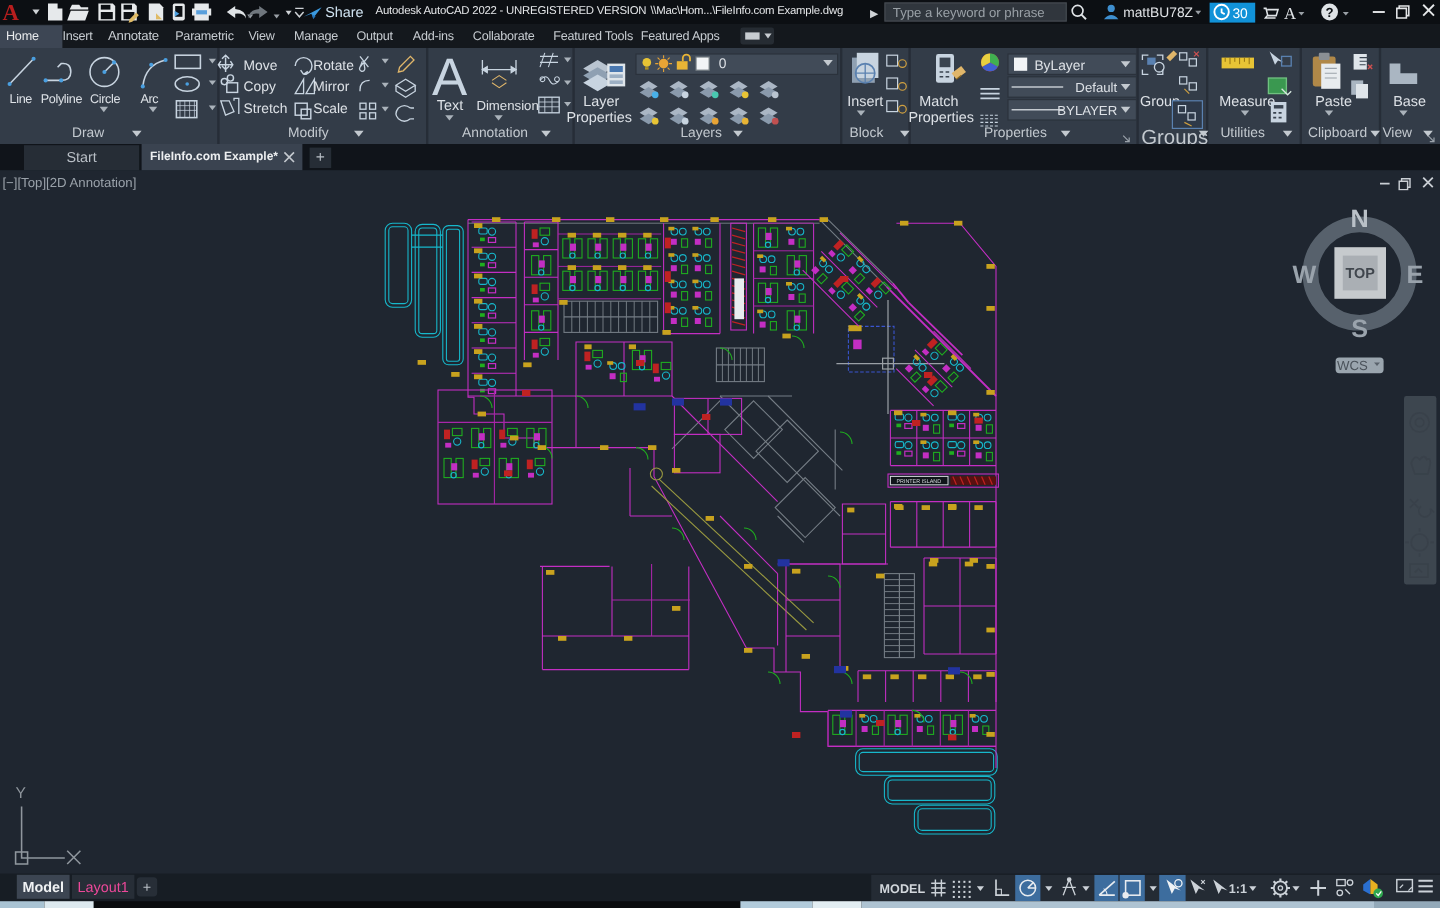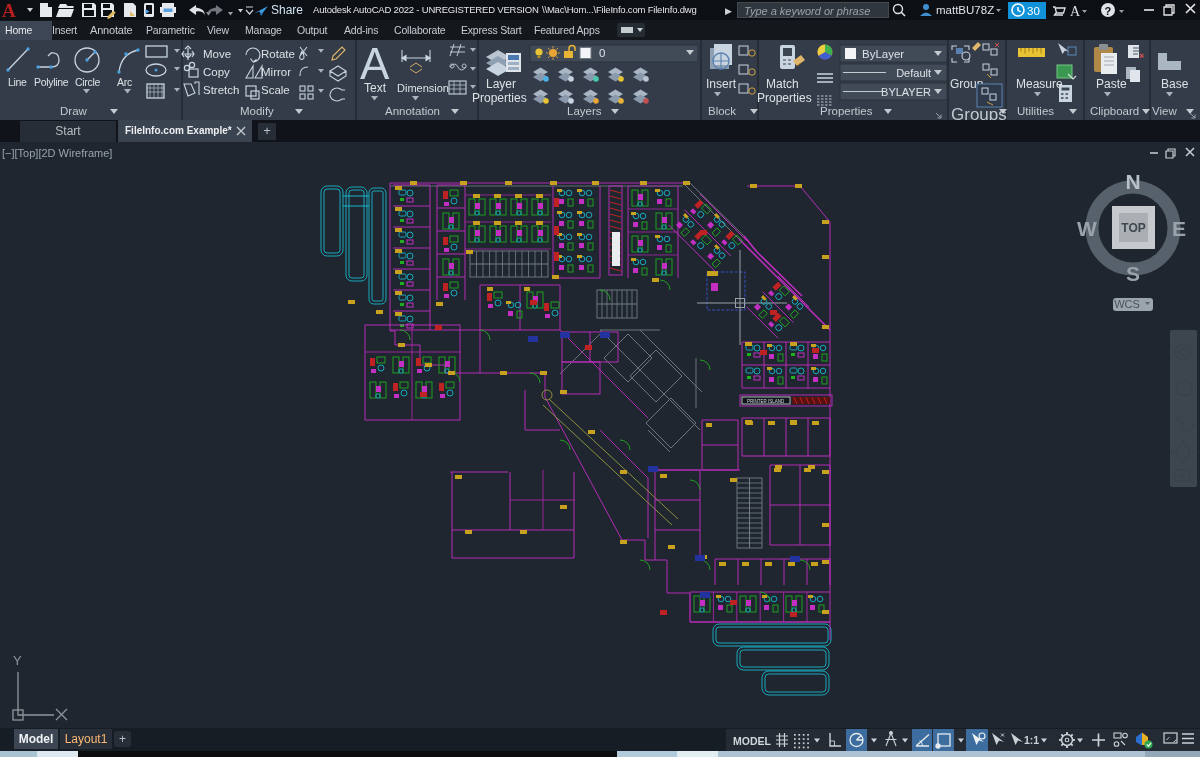--- a/index.html
+++ b/index.html
@@ -49,24 +49,24 @@
  <path d="M216 5 l7 5 -7 5 0 -3.5 q-7 -1 -9 4 q0 -7 9 -8 z" fill="#6f767d"></path>
  <path d="M228 12 l5 0 -2.5 3.5 z" fill="#9aa0a6"></path>
  <path d="M238 9 l5 0 -2.5 3.5 z" fill="#cfd3d7"></path>
  <path d="M246 7 h7 m-7 3 l3.5 4 3.5 -4" stroke="#cfd3d7" stroke-width="1.2" fill="none"></path>
 
  <path d="M253 14 l15 -8 -7 9 -1.5 -3.5 z" fill="#3b9ae0"></path>
  <path d="M260 12 l1 4 2 -2.5" fill="#2573b8"></path>
  <text x="271" y="14" font-size="12" fill="#cfe2f0">Share</text>
 </svg>
 <div class="abs" style="left:313px;top:4px;color:#e4e6e8;font-size:9.5px;letter-spacing:-0.2px;white-space:nowrap">Autodesk AutoCAD 2022 - UNREGISTERED VERSION</div>
-<div class="abs" style="left:542px;top:4px;color:#e4e6e8;font-size:9.5px;letter-spacing:-0.2px;white-space:nowrap">\\Mac\Hom...\FileInfo.com FileInfo.dwg</div>
+<div class="abs" style="left:542px;top:4px;color:#e4e6e8;font-size:9.5px;letter-spacing:-0.2px;white-space:nowrap">\\Mac\Hom...\FileInfo.com Example.dwg</div>
 <div class="abs" style="left:725px;top:6px;color:#cfd3d7;font-size:9px">▶</div>
 <div class="abs" style="left:737px;top:2px;width:152px;height:16px;background:#30363d;border:1px solid #43494f">
- <span style="position:absolute;left:6px;top:2px;font-size:11px;font-style:italic;color:#9aa1a7">Type a keyword or phrase</span>
+ <span style="position:absolute;left:6px;top:2px;font-size:11px;color:#9aa1a7">Type a keyword or phrase</span>
 </div>
 <svg class="abs" style="left:890px;top:2px" width="310" height="17" viewBox="0 0 310 17">
  <circle cx="8" cy="7" r="4.5" stroke="#dfe3e6" stroke-width="1.4" fill="none"></circle>
  <path d="M11 10 l4 4" stroke="#dfe3e6" stroke-width="1.6"></path>
  <circle cx="36" cy="5" r="3" fill="#3e8fd0"></circle>
  <path d="M30 14 q6 -7 12 0 z" fill="#3e8fd0"></path>
  <text x="46" y="12" font-size="11.5" fill="#e0e3e6">mattBU78Z</text>
  <path d="M106 7 l5 0 -2.5 3 z" fill="#9aa0a6"></path>
  <rect x="118" y="0" width="38" height="17" fill="#1192d8"></rect>
  <circle cx="128" cy="8" r="6" fill="none" stroke="#fff" stroke-width="1.6"></circle>
@@ -89,21 +89,21 @@
 <div class="abs" style="left:0px;top:21px;width:52px;height:19px;background:#3d4654"></div>
 <div class="abs" style="left:5px;top:24px;white-space:nowrap;font-size:10.5px;letter-spacing:-0.2px;color:#e8eaec">Home</div>
 <div class="abs" style="left:52px;top:24px;white-space:nowrap;font-size:10.5px;letter-spacing:-0.2px;color:#c7ccd1">Insert</div>
 <div class="abs" style="left:90px;top:24px;white-space:nowrap;font-size:11px;letter-spacing:-0.2px;color:#c7ccd1">Annotate</div>
 <div class="abs" style="left:146px;top:24px;white-space:nowrap;font-size:10.5px;letter-spacing:-0.2px;color:#c7ccd1">Parametric</div>
 <div class="abs" style="left:207px;top:24px;white-space:nowrap;font-size:10.5px;letter-spacing:-0.2px;color:#c7ccd1">View</div>
 <div class="abs" style="left:245px;top:24px;white-space:nowrap;font-size:10.5px;letter-spacing:-0.2px;color:#c7ccd1">Manage</div>
 <div class="abs" style="left:297px;top:24px;white-space:nowrap;font-size:10.5px;letter-spacing:-0.2px;color:#c7ccd1">Output</div>
 <div class="abs" style="left:344px;top:24px;white-space:nowrap;font-size:10.5px;letter-spacing:-0.2px;color:#c7ccd1">Add-ins</div>
 <div class="abs" style="left:394px;top:24px;white-space:nowrap;font-size:10.5px;letter-spacing:-0.2px;color:#c7ccd1">Collaborate</div>
-<div class="abs" style="left:461px;top:24px;white-space:nowrap;font-size:10.5px;letter-spacing:-0.2px;color:#c7ccd1">Express Start</div>
+<div class="abs" style="left:461px;top:24px;white-space:nowrap;font-size:10.5px;letter-spacing:-0.2px;color:#c7ccd1">Featured Tools</div>
 <div class="abs" style="left:534px;top:24px;white-space:nowrap;font-size:10.5px;letter-spacing:-0.2px;color:#c7ccd1">Featured Apps</div>
 <div class="abs" style="left:617px;top:23px;width:28px;height:14px;background:#262c33;border-radius:2px">
 <span style="position:absolute;left:4px;top:4px;width:12px;height:6px;background:#c7ccd1;display:block"></span>
 <span style="position:absolute;right:2px;top:5px;border-left:3px solid transparent;border-right:3px solid transparent;border-top:4px solid #c7ccd1"></span>
     </div>
 <div class="abs" style="left:0;top:40px;width:1200px;height:80px;background:#333c48"></div>
 <div class="abs" style="left:181px;top:40px;width:2px;height:80px;background:#262d37"></div>
 <div class="abs" style="left:355px;top:40px;width:2px;height:80px;background:#262d37"></div>
 <div class="abs" style="left:477px;top:40px;width:2px;height:80px;background:#262d37"></div>
 <div class="abs" style="left:700px;top:40px;width:2px;height:80px;background:#262d37"></div>
@@ -375,21 +375,21 @@
 
 <div class="abs" style="left:0;top:120px;width:1200px;height:22px;background:#10141a"></div>
 <div class="abs" style="left:20px;top:121px;width:96px;height:21px;background:#262d36;color:#b9bfc6;font-size:12px;text-align:center;line-height:21px">Start</div>
 <div class="abs" style="left:118px;top:120px;width:134px;height:22px;background:#3a4350;color:#eceef0;font-size:10px;font-weight:bold;line-height:22px;white-space:nowrap"><span style="margin-left:7px">FileInfo.com Example*</span></div>
 <svg class="abs" style="left:236px;top:126px" width="10" height="10">
       <path d="M1 1 l8 8 m0 -8 l-8 8" stroke="#c3c8ce" stroke-width="1.4"></path>
     </svg>
 <div class="abs" style="left:258px;top:123px;width:18px;height:17px;background:#262d36;color:#b9bfc6;font-size:13px;text-align:center;line-height:16px">+</div>
 
 <div class="abs" style="left:0;top:142px;width:1200px;height:609px;background:#1f2630"></div>
-<div class="abs" style="left:2px;top:147px;font-size:11px;color:#9aa2aa">[−][Top][2D Wireframe]</div>
+<div class="abs" style="left:2px;top:147px;font-size:11px;color:#9aa2aa">[−][Top][2D Annotation]</div>
 <svg class="abs" style="left:1148px;top:147px" width="48" height="12" viewBox="0 0 48 12">
 <path d="M2 6 h8" stroke="#c9ced4" stroke-width="1.5"></path>
 <path d="M20 4 v-2 h7 v7 h-2 m-7 -5 h7 v7 h-7 z" stroke="#c9ced4" stroke-width="1.2" fill="none"></path>
 <path d="M38 1 l8 8 m0 -8 l-8 8" stroke="#c9ced4" stroke-width="1.5"></path>
     </svg>
 <svg class="abs" style="left:0;top:142px" width="1200" height="609" viewBox="0 142 1200 609">
 <rect x="321" y="186" width="22" height="70" rx="6.16" fill="none" stroke="#17b8cb" stroke-width="0.9"></rect>
 <rect x="324" y="189" width="16" height="64" rx="3.16" fill="none" stroke="#17b8cb" stroke-width="0.9"></rect>
 <rect x="346" y="187" width="21" height="94" rx="5.880000000000001" fill="none" stroke="#17b8cb" stroke-width="0.9"></rect>
 <rect x="349" y="190" width="15" height="88" rx="2.880000000000001" fill="none" stroke="#17b8cb" stroke-width="0.9"></rect>
@@ -1033,21 +1033,21 @@
 <g stroke="#8f969d" stroke-width="1.3" fill="none">
 <path d="M10 22 v43 h36"></path>
 <path d="M48 59 l11 11 m0 -11 l-11 11"></path>
 <rect x="5" y="60" width="10" height="10"></rect>
 </g>
 <text x="5" y="15" font-size="13" fill="#8f969d">Y</text>
 </svg>
 
 <div class="abs" style="left:0;top:728px;width:1200px;height:23px;background:#171d24"></div>
 <div class="abs" style="left:14px;top:729px;width:44px;height:20px;background:#3c4552;color:#f0f2f4;font-size:12px;font-weight:bold;text-align:center;line-height:20px">Model</div>
-<div class="abs" style="left:60px;top:729px;width:52px;height:20px;background:#272e37;color:#fdba74;font-size:12px;text-align:center;line-height:20px">Layout1</div>
+<div class="abs" style="left:60px;top:729px;width:52px;height:20px;background:#272e37;color:#ec4899;font-size:12px;text-align:center;line-height:20px">Layout1</div>
 <div class="abs" style="left:114px;top:731px;width:17px;height:16px;background:#272e37;border-radius:3px;color:#b9bfc6;font-size:12px;text-align:center;line-height:16px">+</div>
 
 <div class="abs" style="left:726px;top:729px;width:474px;height:22px;background:#242b34"></div>
 <div class="abs" style="left:733px;top:735px;font-size:10.5px;font-weight:bold;color:#d2d7dc">MODEL</div>
 <svg class="abs" style="left:770px;top:729px" width="430" height="22" viewBox="0 0 430 22">
 <g stroke="#ccd2d8" stroke-width="1.2">
         <path d="M6 7 h12 M6 11 h12 M6 15 h12 M9.5 4 v14 M14.5 4 v14"></path>
       </g>
 <g fill="#ccd2d8">
         <rect x="24.0" y="5.0" width="1.7" height="1.7"></rect>

